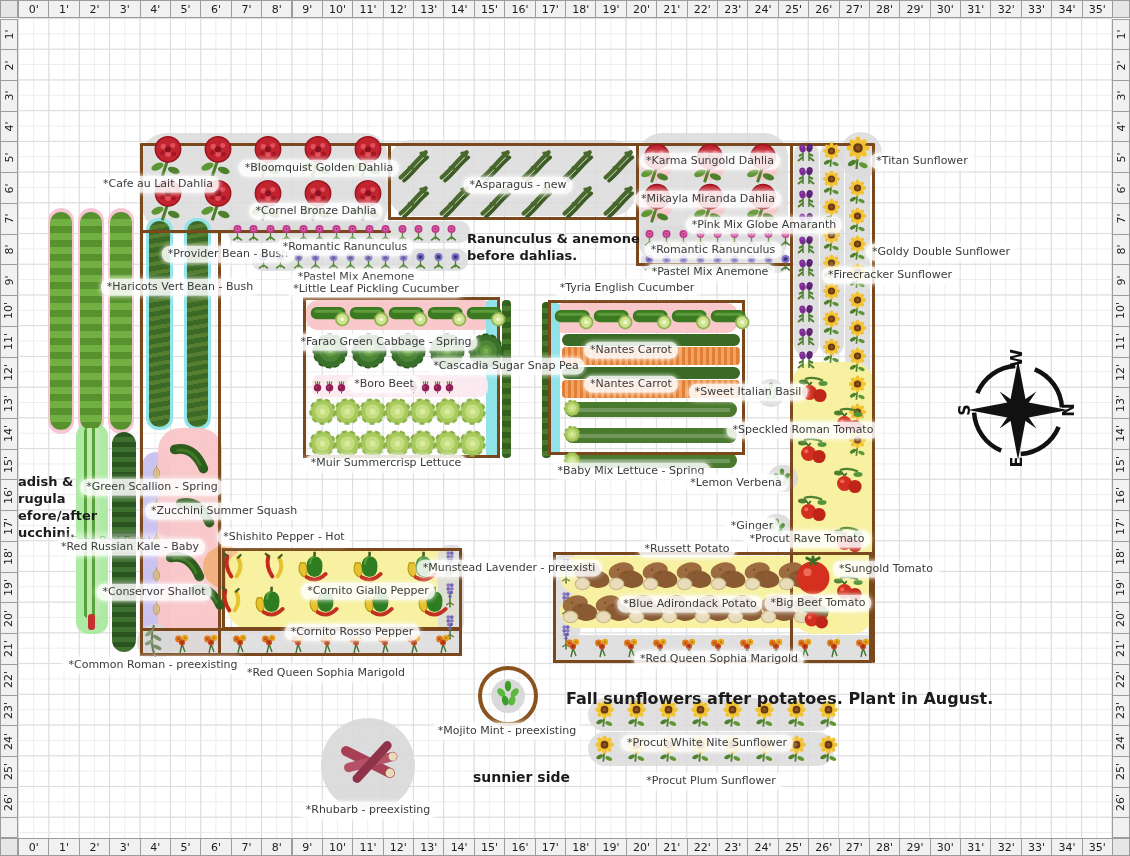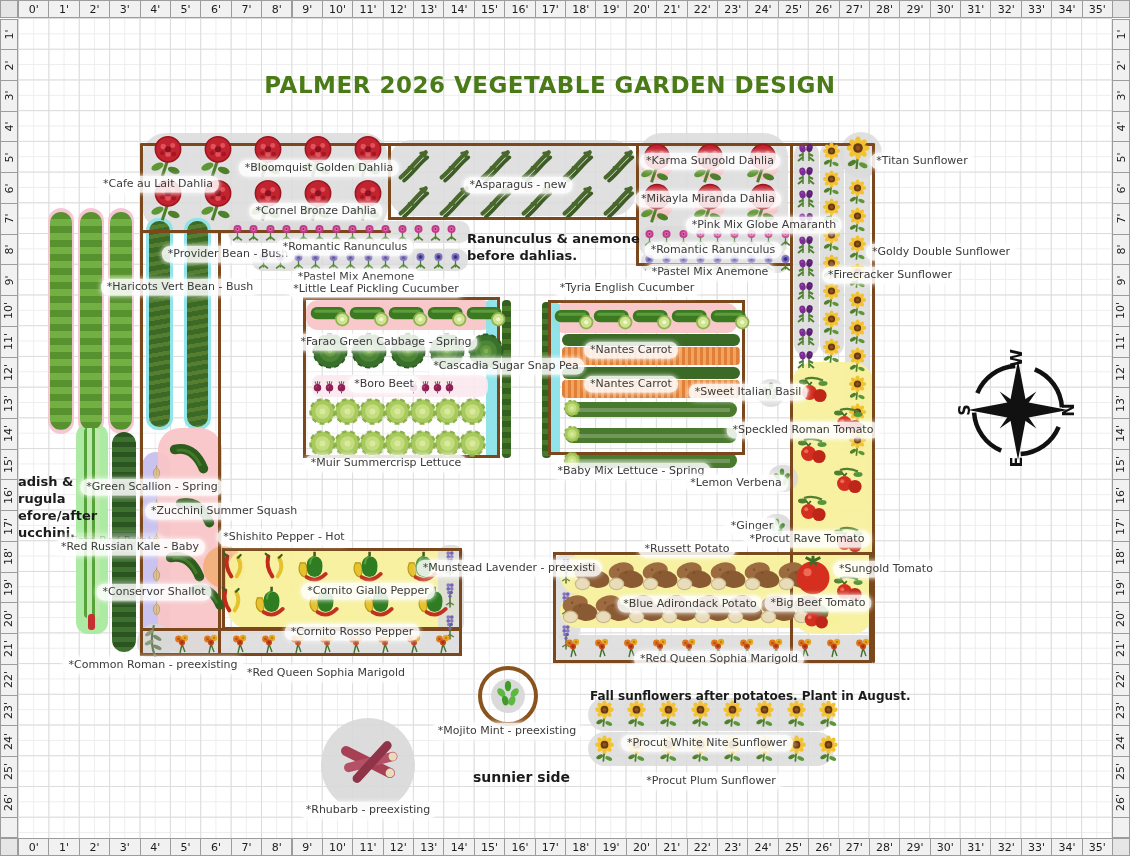--- a/index.html
+++ b/index.html
@@ -37,21 +37,20 @@
   .pea{background:repeating-linear-gradient(180deg,#33601f 0 6px,#497a2b 6px 11px)}
   .carrotgreen{background:#3a6a25}
   .carrotorange{background:repeating-linear-gradient(90deg,#df7f38 0 3px,#f2a35f 3px 6px)}
   .babylettuce{background:linear-gradient(rgba(255,255,255,.22),rgba(255,255,255,.22)) 50% 50%/92% 4px no-repeat,#4a7a2e}
 </style>
 </head>
 <body>
 
 <div id="stage">
   <div id="grid"></div>
-  <div id="title">PALMER 2026 VEGETABLE GARDEN DESIGN</div>
 
   <svg id="compass" width="124" height="124" viewBox="0 0 124 124">
     <circle cx="62" cy="62" r="44" fill="none" stroke="#111" stroke-width="4.5" stroke-dasharray="49 20" transform="rotate(22.5 62 62)"></circle>
     <polygon points="62,12 70,54 112,62 70,70 62,112 54,70 12,62 54,54" fill="#111"></polygon>
     <polygon points="62,36 66,58 88,62 66,66 62,88 58,66 36,62 58,58" fill="#111" transform="rotate(45 62 62)"></polygon>
     <g font-size="16" font-weight="bold" fill="#111" text-anchor="middle" font-family="DejaVu Sans, sans-serif">
       <text x="62" y="14" transform="rotate(-90 62 10)">W</text>
       <text x="114" y="66" transform="rotate(-90 114 62)">N</text>
       <text x="62" y="118" transform="rotate(-90 62 114)">E</text>
       <text x="10" y="66" transform="rotate(-90 10 62)">S</text>
@@ -1072,21 +1071,21 @@
     <div class="note" style="left: 18px; top: 474px; font-size: 13px;">
       <div>adish &amp;</div>
       <div>rugula</div>
       <div>efore/after</div>
       <div>ucchini.</div>
     </div>
     <div class="note" style="left: 467px; top: 231px; font-size: 13px;">
       <div>Ranunculus &amp; anemone</div>
       <div>before dahlias.</div>
     </div>
-    <div class="note" style="left: 566px; top: 689px; font-size: 12px; margin-left: 24px;">
+    <div class="note" style="left: 566px; top: 689px; font-size: 16px;">
       <div>Fall sunflowers after potatoes.  Plant in August.</div>
     </div>
     <div class="note" style="left: 473px; top: 768px; font-size: 14px;">
       <div>sunnier side</div>
     </div>
     <div class="rcell" style="left: 18px; top: 0px; width: 31.39px; height: 18px;">0'</div>
     <div class="rcell" style="left: 48.39px; top: 0px; width: 31.39px; height: 18px;">1'</div>
     <div class="rcell" style="left: 78.78px; top: 0px; width: 31.39px; height: 18px;">2'</div>
     <div class="rcell" style="left: 109.17px; top: 0px; width: 31.39px; height: 18px;">3'</div>
     <div class="rcell" style="left: 139.56px; top: 0px; width: 31.39px; height: 18px;">4'</div>

